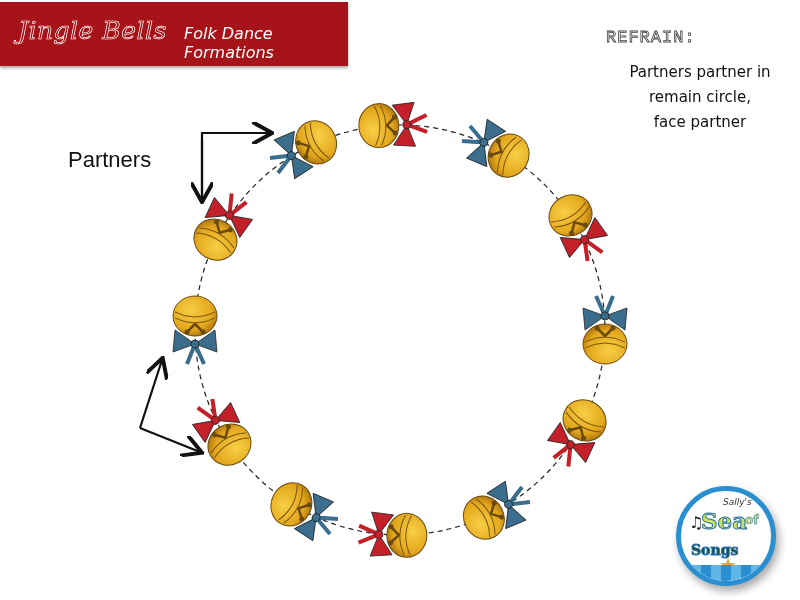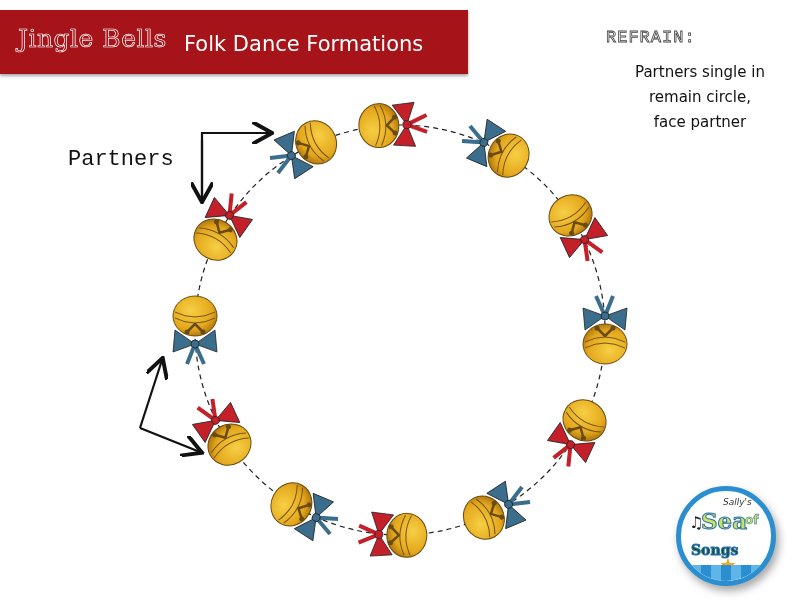--- a/index.html
+++ b/index.html
@@ -2,50 +2,50 @@
 <html><head>
 <meta charset="utf-8">
 <style>
   html, body { margin: 0; padding: 0; }
   body {
     width: 800px; height: 600px; position: relative; overflow: hidden;
     background: #ffffff;
     font-family: "DejaVu Sans", sans-serif;
   }
   .banner {
-    position: absolute; left: 0; top: 10px; width: 468px; height: 64px;
+    position: absolute; left: 0; top: 2px; width: 348px; height: 64px;
     background: #a61419;
     box-shadow: 0 2px 3px rgba(0,0,0,0.35);
-    display: flex; align-items: center;
+    display: flex; align-items: center; font-style: italic;
   }
   .banner .title-main {
     position: absolute; left: 18px; top: 14px;
     color: #fff; font-family: "DejaVu Serif", serif; font-size: 25px;
     letter-spacing: 0.5px;
     -webkit-text-stroke: 0.6px #fff; color: #a61419;
     text-shadow: 0 0 0 #fff;
   }
   .banner .title-sub {
     position: absolute; left: 184px; top: 22px;
-    color: #fff; font-family: "DejaVu Sans", sans-serif; font-size: 21px; text-align: center;
+    color: #fff; font-family: "DejaVu Sans", sans-serif; font-size: 16px;
   }
   .refrain-heading {
     position: absolute; left: 606px; top: 28px;
     font-family: Liberation Mono, monospace; font-size: 17px; letter-spacing: 1px;
     color: #fff; -webkit-text-stroke: 0.8px #444;
   }
   .refrain-body {
     position: absolute; left: 600px; top: 60px; width: 200px;
     text-align: center; font-size: 15px; line-height: 25px; color: #111;
     font-family: "DejaVu Sans", sans-serif;
   }
   .refrain-body div { white-space: nowrap; }
   .partners-label {
     position: absolute; left: 68px; top: 147px;
-    font-size: 22px; color: #111; font-family: Liberation Mono, monospace;
+    font-size: 22px; color: #111; font-family: Liberation Sans, sans-serif;
   }
   svg.diagram { position: absolute; left: 0; top: 0; }
   .logo {
     position: absolute; left: 676px; top: 486px; width: 100px; height: 100px;
     border-radius: 50%; background: #fff; border: 5px solid #2a8fd0;
     box-shadow: 3px 5px 8px rgba(0,0,0,0.35);
     box-sizing: border-box; overflow: hidden;
   }
   .logo .l-sally { position: absolute; left: 42px; top: 6px; font-size: 9px; color: #333; font-style: italic; }
   .logo .l-sea { position: absolute; left: 20px; top: 16px; font-size: 23px; font-weight: bold; color: #c7e45a; -webkit-text-stroke: 1px #2a6fb0; font-family: "DejaVu Serif", serif; }
@@ -58,21 +58,21 @@
 </head>
 <body>
 
 <div class="banner">
   <span class="title-main">Jingle Bells</span>
   <span class="title-sub">Folk Dance Formations</span>
 </div>
 
 <div class="refrain-heading">REFRAIN:</div>
 <div class="refrain-body">
-  <div>Partners single in</div>
+  <div>Partners partner in</div>
   <div>remain circle,</div>
   <div>face partner</div>
 </div>
 
 <div class="partners-label">Partners</div>
 
 <svg class="diagram" width="800" height="600">
   <defs>
     <marker id="arrowhead" markerWidth="10" markerHeight="10" refX="8" refY="5" orient="auto">
       <path d="M0,0 L9,5 L0,10" fill="none" stroke="#111" stroke-width="1.8"></path>

